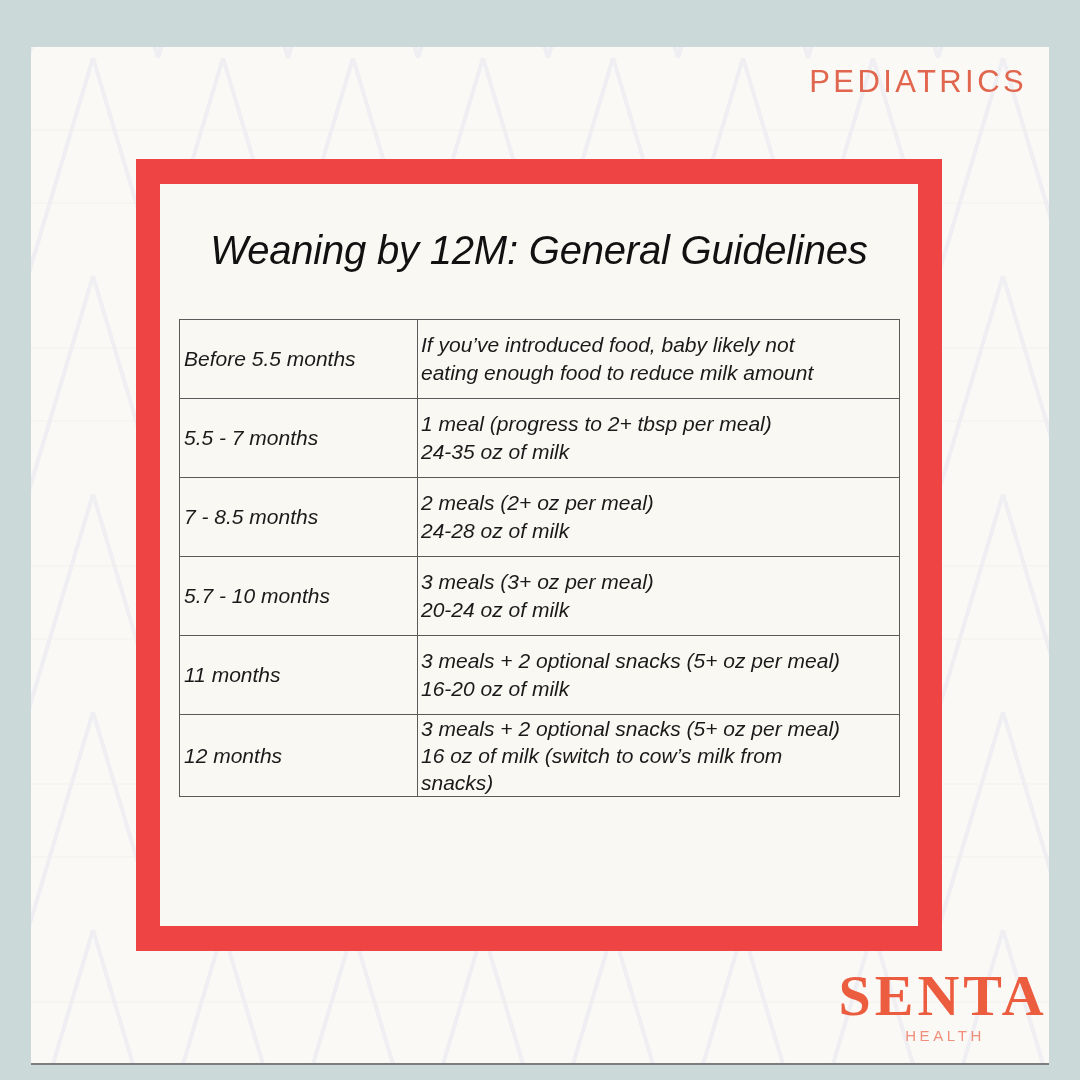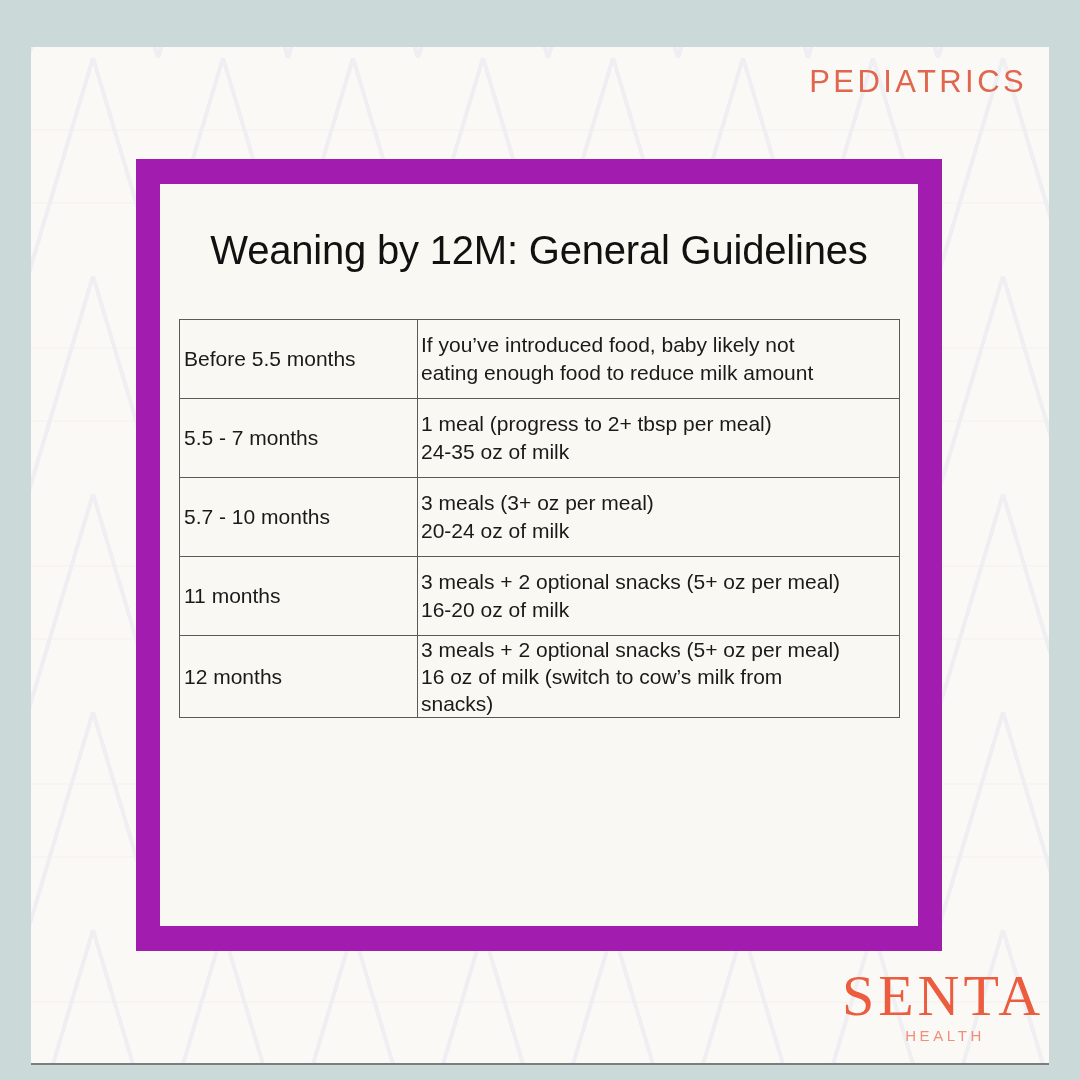--- a/index.html
+++ b/index.html
@@ -27,21 +27,22 @@
     right: 22px; top: 17px;
     color: #e0664e;
     font-size: 31px;
     letter-spacing: 3.4px;
     font-weight: 400;
   }
   .frame {
     position: absolute;
     left: 105px; top: 112px;
     width: 806px; height: 792px;
-    background: #a21caf;
+    background: #ef4444;
+    font-style: italic;
   }
   .panel {
     position: absolute;
     left: 24px; top: 25px;
     width: 758px; height: 742px;
     background: #faf8f3;
   }
   .title {
     position: absolute;
     left: 0; right: 0; top: 44px;
@@ -75,21 +76,21 @@
     left: 806px; top: 918px;
     width: 212px;
     text-align: center;
     color: #ec5d40;
   }
   .brand-name {
     font-family: "Liberation Serif", "DejaVu Serif", serif;
     font-size: 58px;
     letter-spacing: 4px;
     line-height: 62px;
-    font-weight: 400;
+    font-weight: 700;
   }
   .brand-sub {
     font-size: 15px;
     letter-spacing: 3.6px;
     color: #ef8e7a;
     padding-left: 4px;
   }
 </style>
 </head>
 <body>
@@ -123,20 +124,27 @@
             </td>
           </tr>
           <tr>
             <td class="age">5.5 - 7 months</td>
             <td class="desc">
               <span class="line">1 meal (progress to 2+ tbsp per meal)</span>
               <span class="line">24-35 oz of milk</span>
             </td>
           </tr>
           <tr>
+            <td class="age">7 - 8.5 months</td>
+            <td class="desc">
+              <span class="line">2 meals (2+ oz per meal)</span>
+              <span class="line">24-28 oz of milk</span>
+            </td>
+          </tr>
+          <tr>
             <td class="age">5.7 - 10 months</td>
             <td class="desc">
               <span class="line">3 meals (3+ oz per meal)</span>
               <span class="line">20-24 oz of milk</span>
             </td>
           </tr>
           <tr>
             <td class="age">11 months</td>
             <td class="desc">
               <span class="line">3 meals + 2 optional snacks (5+ oz per meal)</span>

